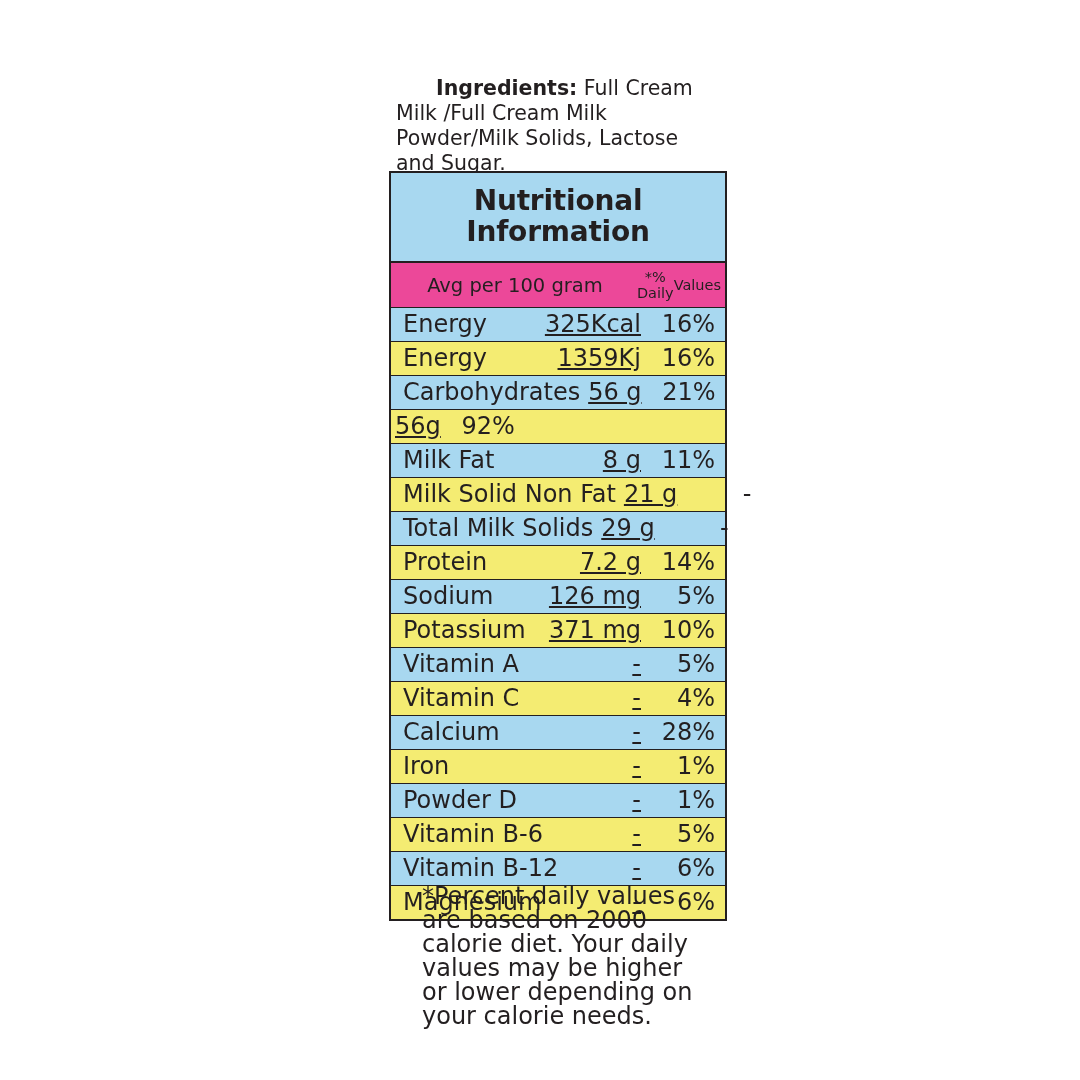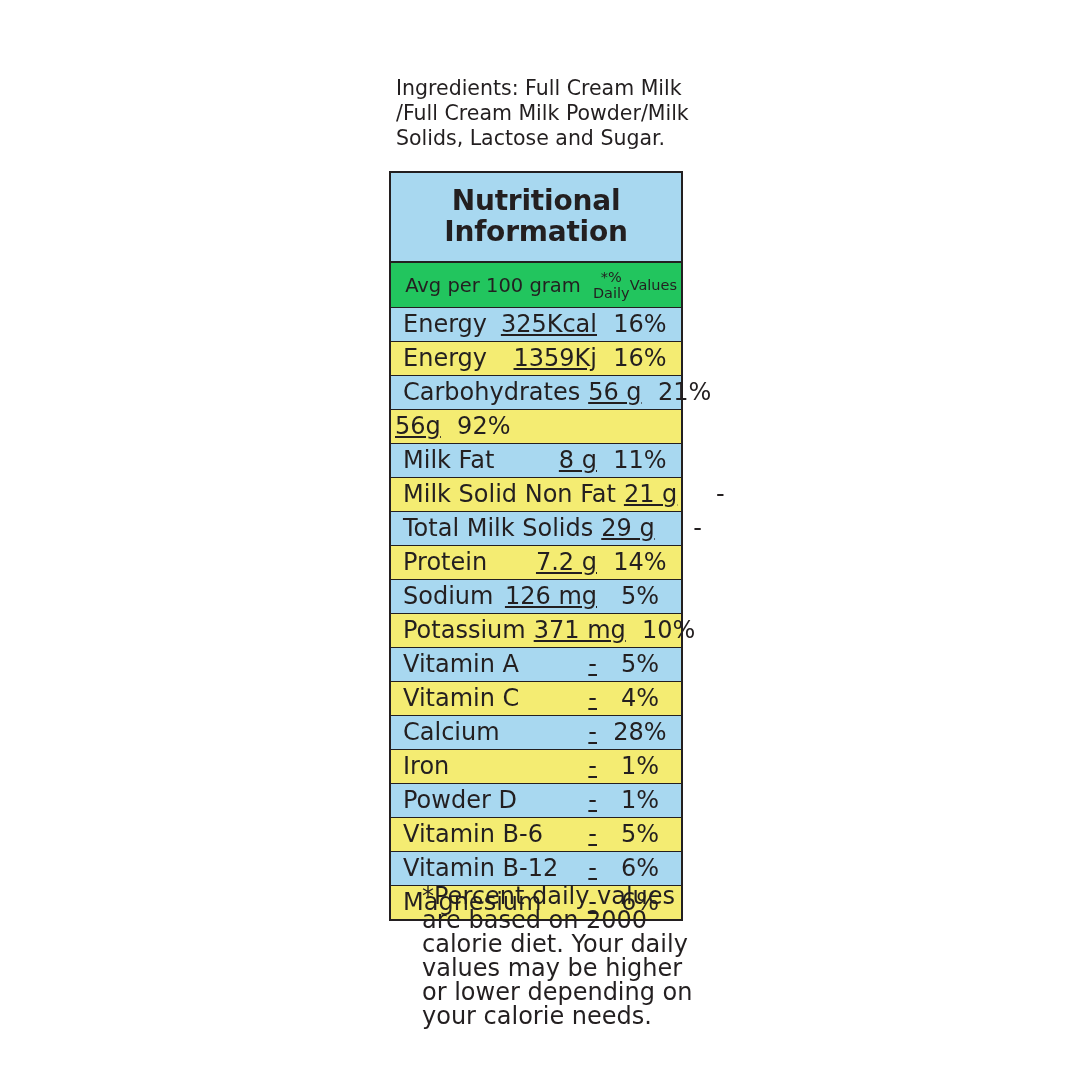--- a/index.html
+++ b/index.html
@@ -25,50 +25,51 @@
   .ingredients {
     position: absolute;
     left: 396px;
     top: 76px;
     width: 300px;
     font-size: 20.5px;
     line-height: 25px;
     color: #231f20;
   }
   .ingredients .lead {
-    font-weight: normal;
+    font-weight: bold;
+    margin-left: 40px;
   }
 
   
   .panel {
     position: absolute;
     left: 389px;
     top: 171px;
-    width: 294px;
+    width: 338px;
     border: 2.5px solid #231f20;
     box-sizing: border-box;
     background: #ffffff;
   }
 
   .panel-title {
     background: #a8d8f0;
     text-align: center;
     font-size: 28px;
     line-height: 31px;
     font-weight: bold;
     padding: 12px 6px 14px 6px;
     color: #231f20;
     border-bottom: 2.5px solid #231f20;
     letter-spacing: -0.2px;
   }
 
   .panel-subhead {
     display: flex;
     align-items: stretch;
-    background: #22c55e;
+    background: #ec4899;
     border-bottom: 1.6px solid #231f20;
     min-height: 44px;
   }
   .panel-subhead .sub-left {
     flex: 1 1 auto;
     display: flex;
     align-items: center;
     justify-content: center;
     font-size: 19.5px;
     padding: 4px 0 4px 6px;
@@ -106,21 +107,21 @@
   .cell-amount {
     flex: 0 0 auto;
     padding: 2px 10px 3px 4px;
     text-align: right;
     white-space: nowrap;
     text-decoration: underline;
   }
   .cell-dv {
     flex: 0 0 62px;
     padding: 2px 10px 3px 2px;
-    text-align: center;
+    text-align: right;
     white-space: nowrap;
   }
 
   
   .footnote {
     position: absolute;
     left: 422px;
     top: 884px;
     width: 290px;
     font-size: 24px;

